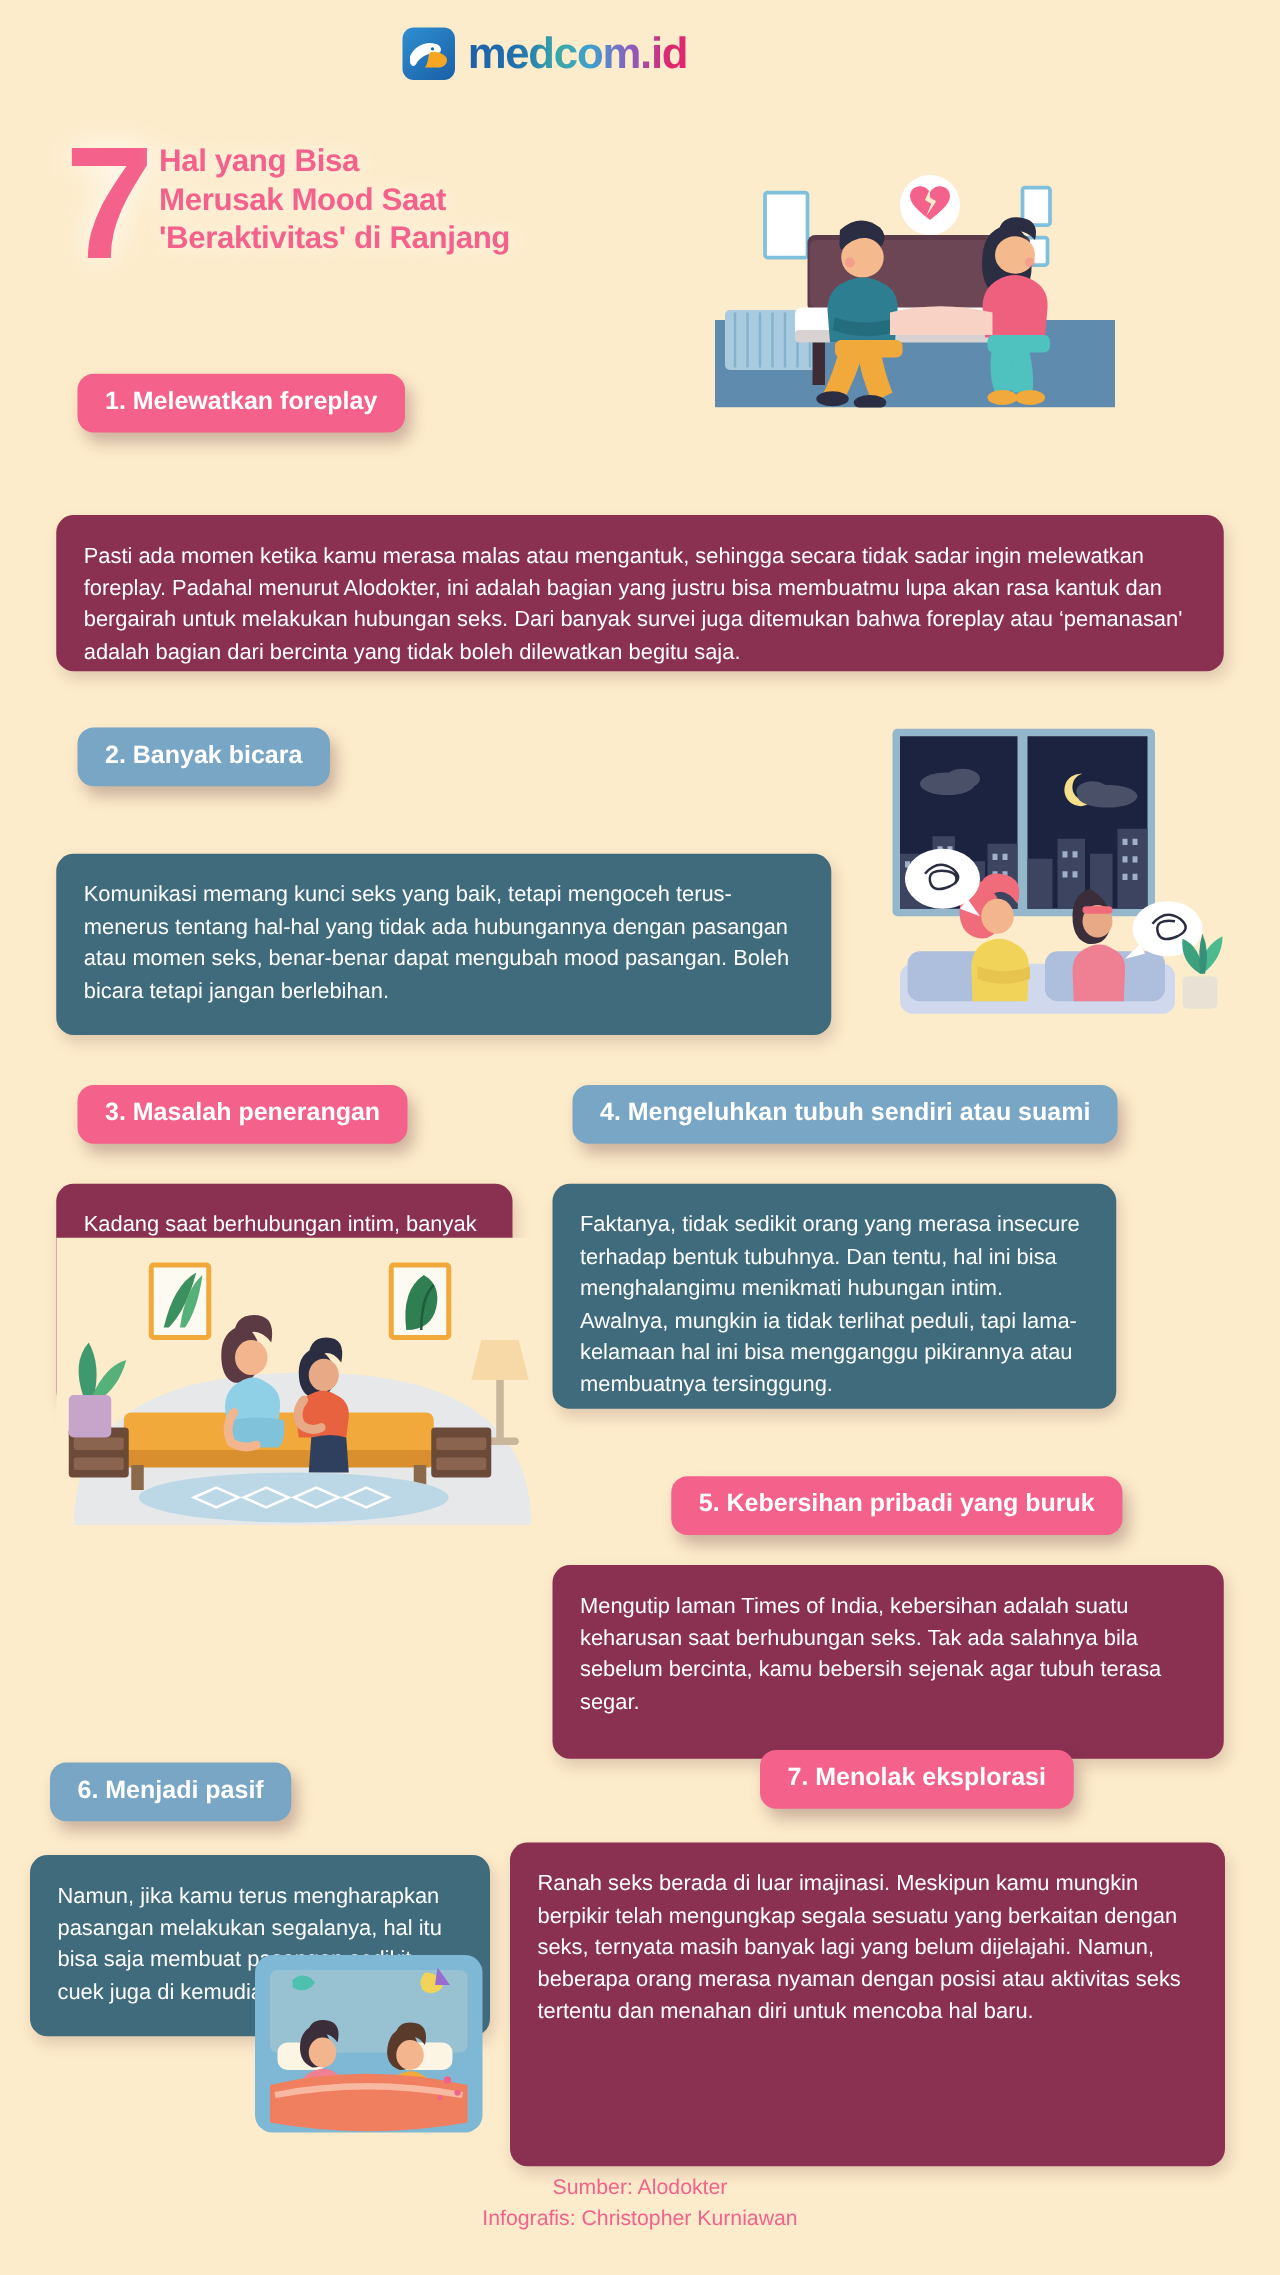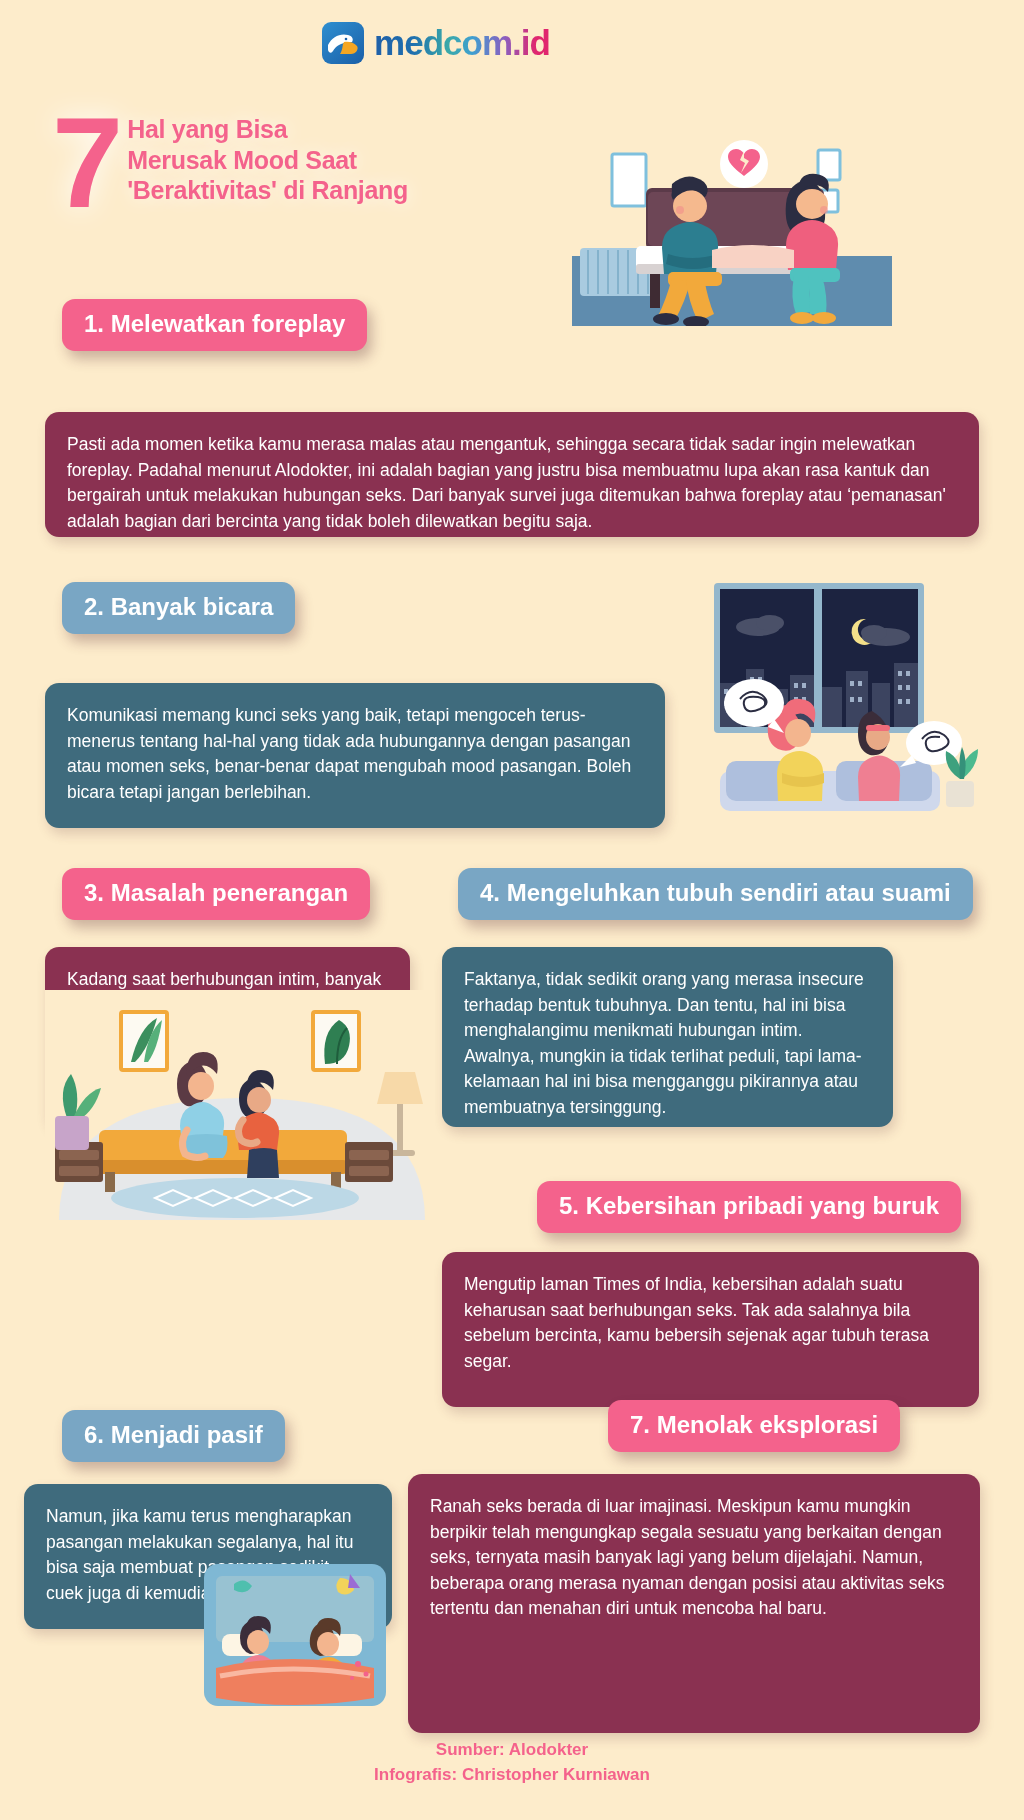--- a/index.html
+++ b/index.html
@@ -55,21 +55,21 @@
     line-height: 1.22; letter-spacing: -0.3px;
     text-shadow: 0 0 18px rgba(255,255,255,0.85);
   }
 
   
   .badge {
     position: absolute;
     display: inline-flex; align-items: center;
     padding: 11px 22px 13px 22px;
     border-radius: 13px;
-    color: #ffffff; font-weight: bold; font-size: 24px;
+    color: #ffffff; font-weight: bold; font-size: 20px;
     white-space: nowrap;
     box-shadow: 5px 8px 13px rgba(90,40,50,0.30);
   }
   .badge.pink { background: #f4628c; }
   .badge.blue { background: #79a6c4; }
 
   
   .card {
     position: absolute;
     border-radius: 14px;
@@ -81,21 +81,21 @@
   }
   .card.wine { background: #8a3151; }
   .card.slate { background: #3f6b7d; }
 
   
   .illo { position: absolute; }
 
   
   .footer {
     position: absolute; left: 0; width: 1024px; top: 1738px;
-    text-align: center; color: #f4628c; font-weight: bold;
+    text-align: center; color: #f4628c; font-weight: normal;
     font-size: 17px; line-height: 1.45;
   }
 </style>
 </head>
 <body>
 
 <div class="page">
 
   <div class="logo-bar">
     <div class="logo-wrap">
@@ -345,21 +345,21 @@
         <path d="M150 208 l18-8 l18 8 l-18 8 z"></path>
         <path d="M190 208 l18-8 l18 8 l-18 8 z"></path>
         <path d="M230 208 l18-8 l18 8 l-18 8 z"></path>
       </g>
     </svg>
   </div>
 
   <div class="badge pink" style="left:537px; top:1181px;">5. Kebersihan pribadi yang buruk</div>
   <div class="card wine" style="left:442px; top:1252px; width:537px; height:155px;">Mengutip laman Times of India, kebersihan adalah suatu keharusan saat berhubungan seks. Tak ada salahnya bila sebelum bercinta, kamu bebersih sejenak agar tubuh terasa segar.</div>
 
-  <div class="badge blue" style="left:40px; top:1410px;margin-left:22px;">6. Menjadi pasif</div>
+  <div class="badge blue" style="left:40px; top:1410px;">6. Menjadi pasif</div>
   <div class="card slate" style="left:24px; top:1484px; width:368px; height:145px;">Namun, jika kamu terus mengharapkan pasangan melakukan segalanya, hal itu bisa saja membuat pasangan sedikit cuek juga di kemudian hari.</div>
 
   <div class="badge pink" style="left:608px; top:1400px;">7. Menolak eksplorasi</div>
   <div class="card wine" style="left:408px; top:1474px; width:572px; height:259px;">Ranah seks berada di luar imajinasi. Meskipun kamu mungkin berpikir telah mengungkap segala sesuatu yang berkaitan dengan seks, ternyata masih banyak lagi yang belum dijelajahi. Namun, beberapa orang merasa nyaman dengan posisi atau aktivitas seks tertentu dan menahan diri untuk mencoba hal baru.</div>
 
   <div class="illo" style="left:200px; top:1560px; width:190px; height:150px;">
     <svg viewBox="0 0 190 150" width="190" height="150" xmlns="http://www.w3.org/2000/svg">
       <rect x="4" y="4" width="182" height="142" rx="14" fill="#7fb8d4"></rect>
       <rect x="16" y="16" width="158" height="66" rx="6" fill="#fdeccb" opacity="0.2"></rect>
 

